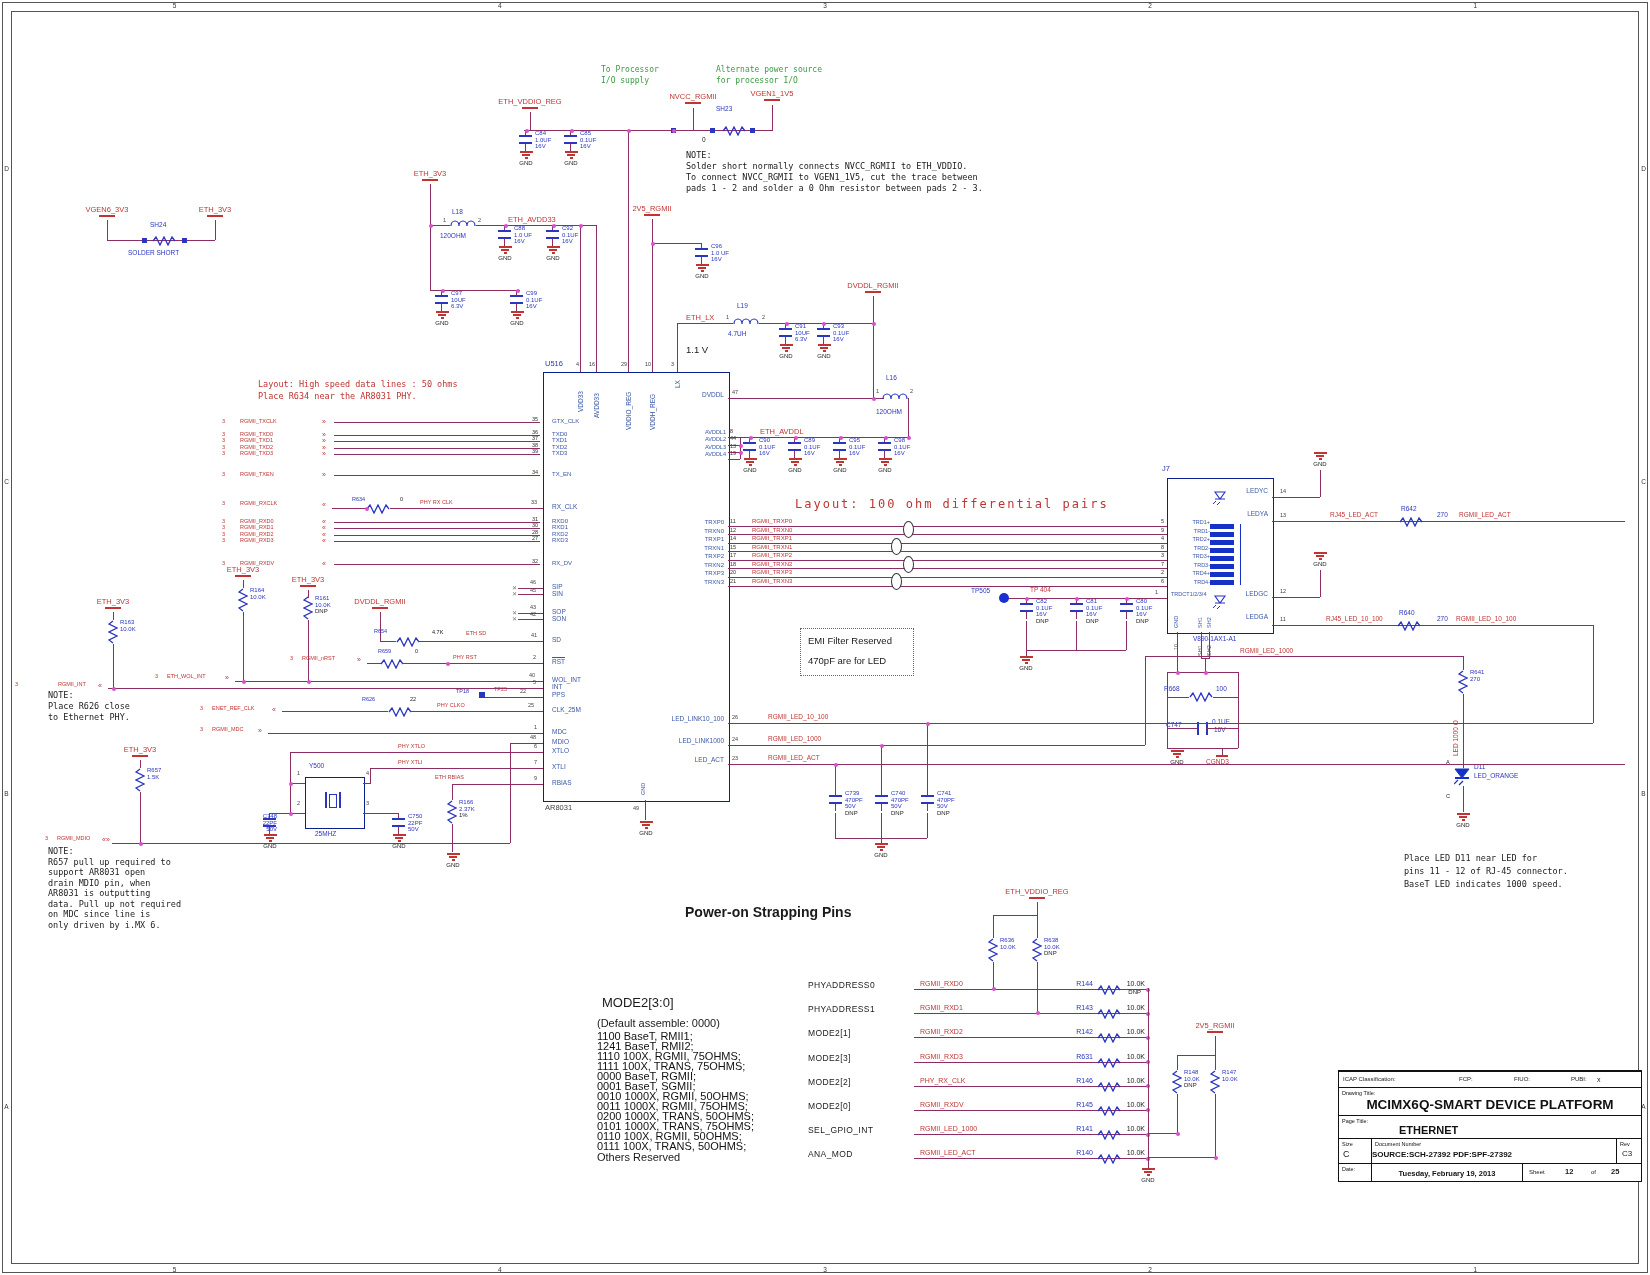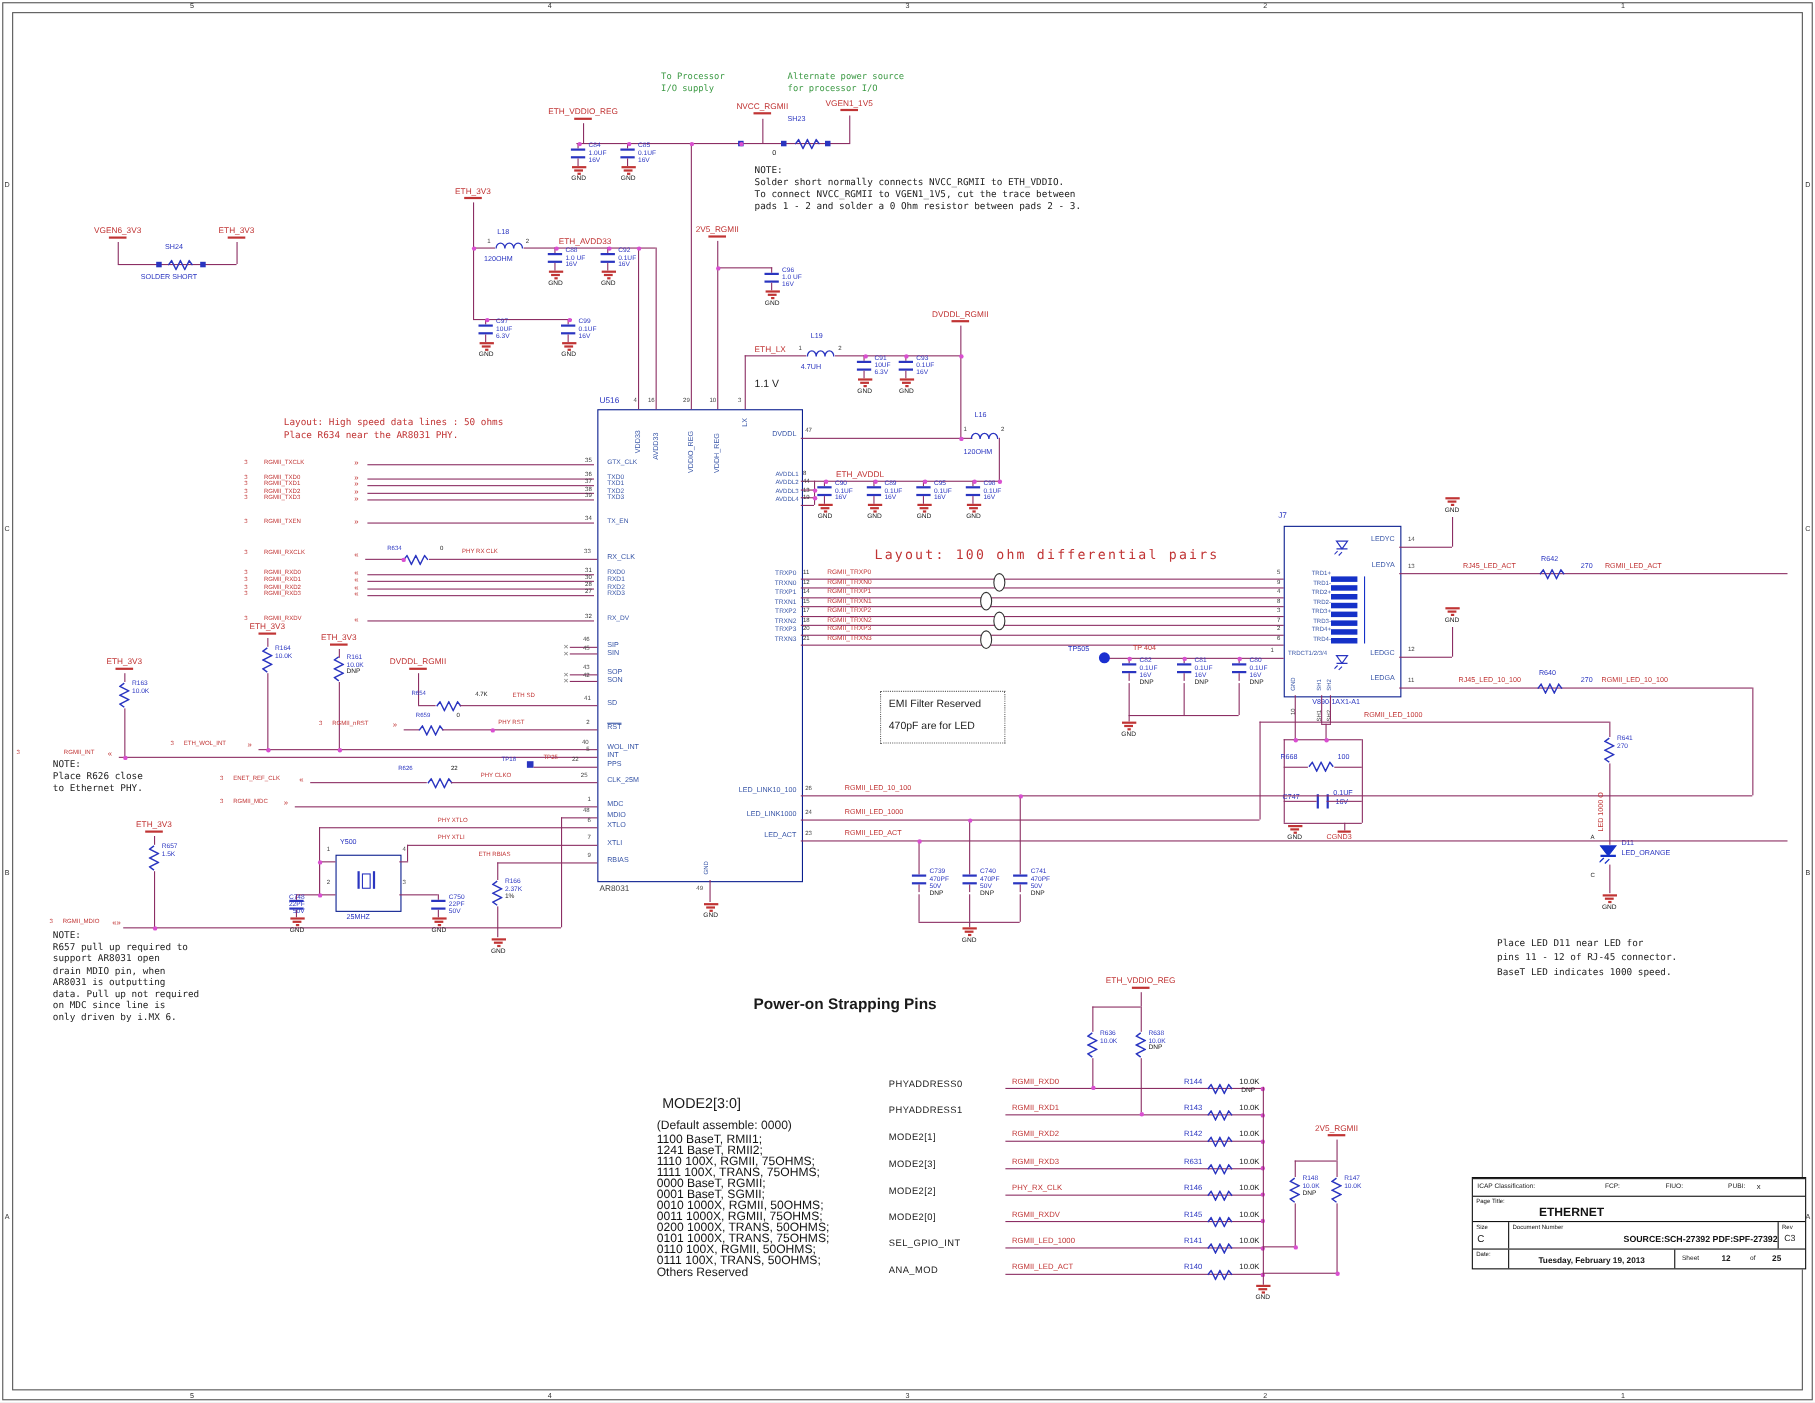--- a/index.html
+++ b/index.html
@@ -1167,21 +1167,21 @@
   <div class="wv" style="left:881px;top:813px;height:25px"></div>
   <div class="wv" style="left:927px;top:813px;height:25px"></div>
   <div class="wh" style="left:835px;top:838px;width:92px"></div>
   <div class="wv" style="left:881px;top:838px;height:5px"></div>
   <div class="gd" style="left:872px;top:843px">
       <b></b>
       <b></b>
       <b></b>
       <em>GND</em>
     </div>
-  <div class="a mono" style="left:1361px;top:852px;font-size:8.5px;line-height:13px;color:#222">
+  <div class="a mono" style="left:1404px;top:852px;font-size:8.5px;line-height:13px;color:#222">
       <div>Place LED D11 near LED for</div>
       <div>pins 11 - 12 of RJ-45 connector.</div>
       <div>BaseT LED indicates 1000 speed.</div>
     </div>
 
   <span class="a bk b f14" style="left:685px;top:905px">Power-on Strapping Pins</span>
   <div class="pw" style="left:1000px;top:888px;width:74px"><span>ETH_VDDIO_REG</span></div>
   <div class="wv" style="left:1037px;top:902px;height:13px"></div>
   <div class="wh" style="left:993px;top:915px;width:44px"></div>
   <div class="wv" style="left:993px;top:915px;height:23px"></div>
@@ -1361,32 +1361,36 @@
   <span class="a bk f8" style="left:597px;top:1152px">Others Reserved</span>
 
   <div class="tb">
     <div class="tbrow" style="height:15px">
       <span class="a bk" style="left:4px;top:4px;font-size:6px">ICAP Classification:</span>
       <span class="a bk" style="left:120px;top:4px;font-size:6px">FCP:</span>
       <span class="a bk" style="left:175px;top:4px;font-size:6px">FIUO:</span>
       <span class="a bk" style="left:232px;top:4px;font-size:6px">PUBI:</span>
       <span class="a bk" style="left:258px;top:4px;font-size:7px">x</span>
     </div>
+    <div class="tbrow" style="height:27px">
+      <span class="tbl">Drawing Title:</span>
+      <div style="text-align:center;font-size:13.5px;font-weight:bold;padding-top:9px;color:#111">MCIMX6Q-SMART DEVICE PLATFORM</div>
+    </div>
     <div class="tbrow" style="height:22px">
       <span class="tbl">Page Title:</span>
       <div style="font-size:11px;font-weight:bold;padding:8px 0 0 60px;color:#111">ETHERNET</div>
     </div>
     <div class="tbrow" style="height:24px;display:flex">
       <div style="position:relative;width:32px;border-right:1px solid #111">
         <span class="tbl">Size</span>
         <span class="a bk" style="left:4px;top:11px;font-size:9px">C</span>
       </div>
       <div style="position:relative;flex:1;border-right:1px solid #111">
         <span class="tbl">Document Number</span>
-        <div style="text-align:right;font-size:8px;font-weight:bold;padding-top:11px;color:#111">SOURCE:SCH-27392 PDF:SPF-27392</div>
+        <div style="text-align:left;font-size:8px;font-weight:bold;padding-top:11px;color:#111">SOURCE:SCH-27392 PDF:SPF-27392</div>
       </div>
       <div style="position:relative;width:24px">
         <span class="tbl">Rev</span>
         <span class="a bk" style="left:5px;top:11px;font-size:8px">C3</span>
       </div>
     </div>
     <div class="tbrow" style="height:17px;display:flex">
       <div style="position:relative;width:32px;border-right:1px solid #111">
           <span class="tbl">Date:</span>
         </div>

